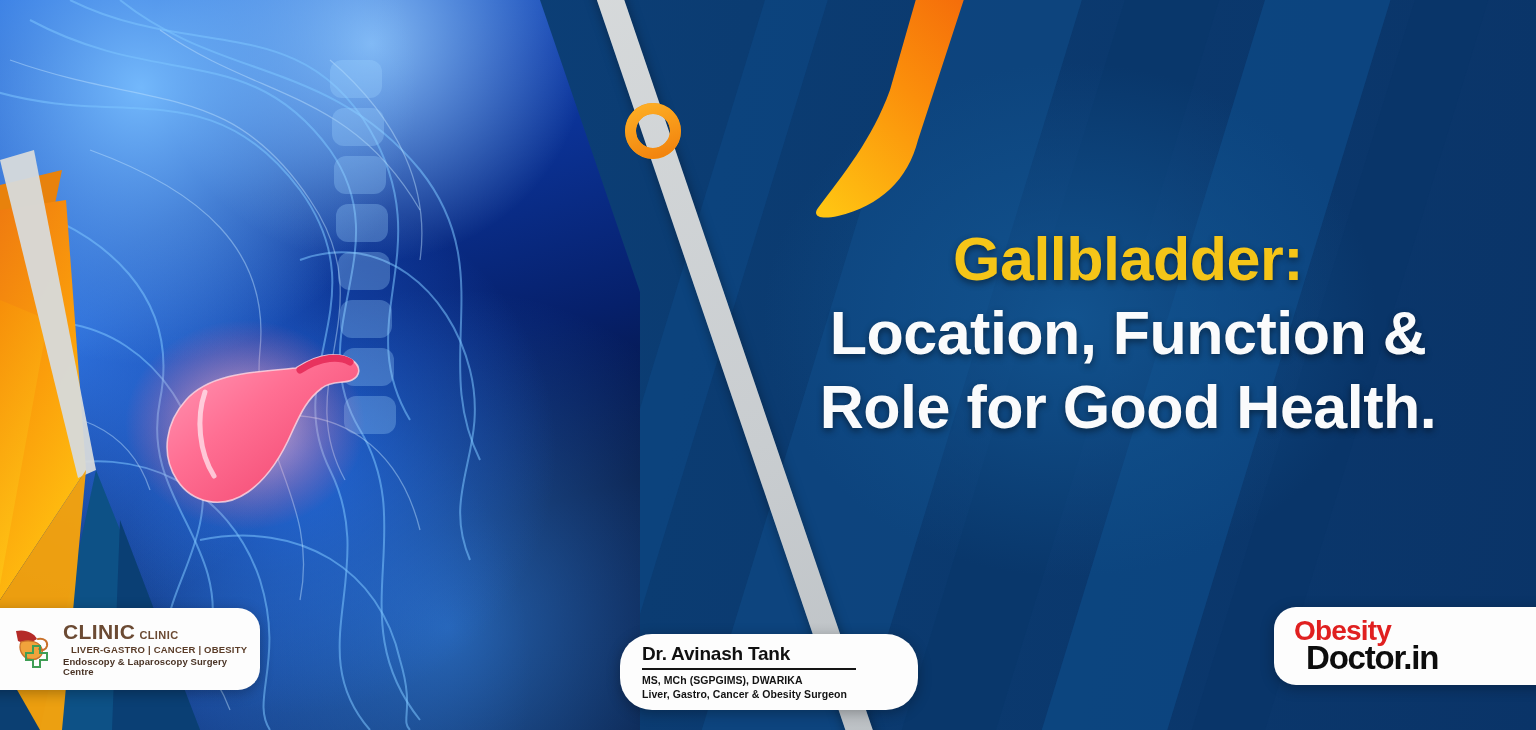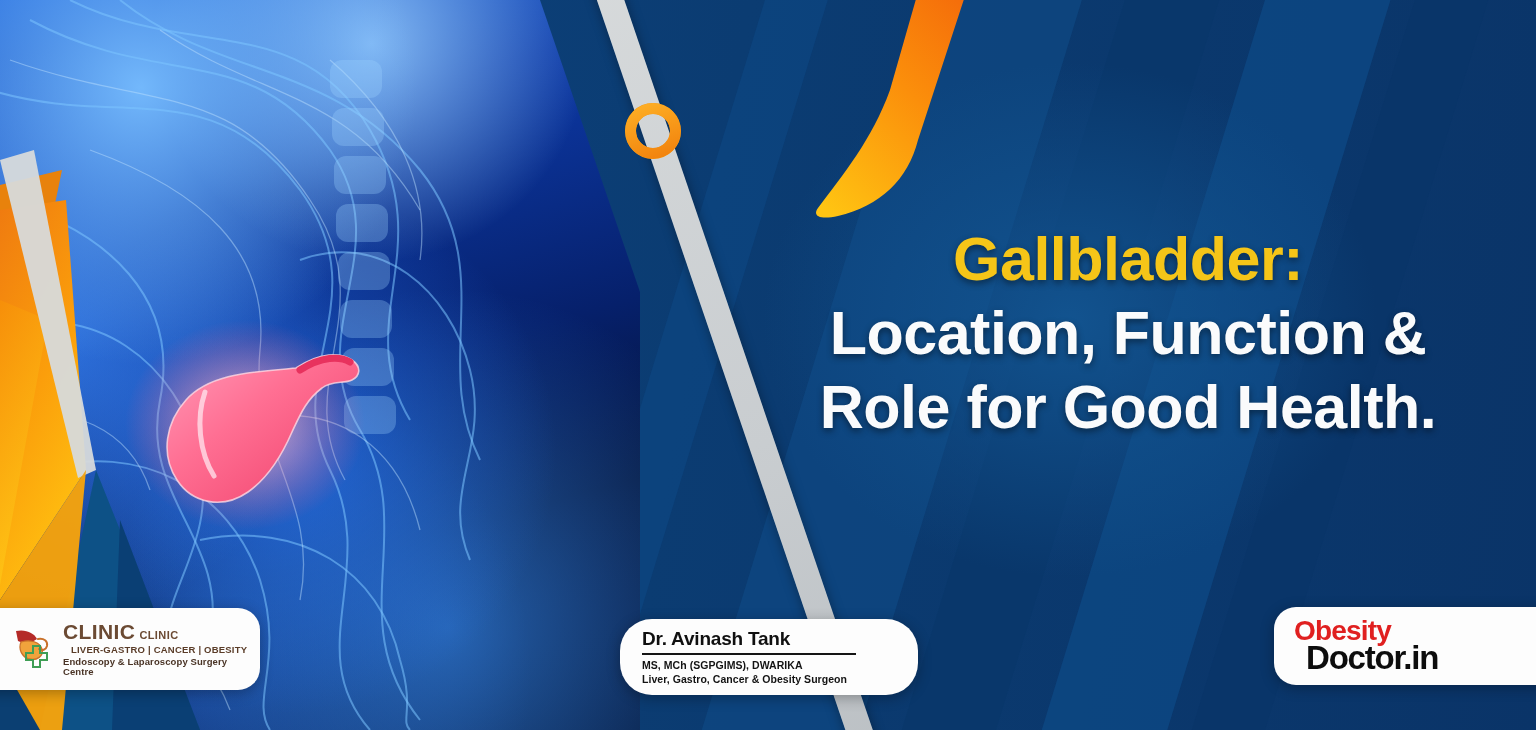--- a/index.html
+++ b/index.html
@@ -152,21 +152,21 @@
     font-size:9.5px; font-weight:700; color:#5a3c28;
     letter-spacing:.2px; margin-top:1px;margin-left:8px;
   }
   .dw-sub{
     font-size:9.5px; font-weight:700; color:#4a3426;
     letter-spacing:.1px; margin-top:2px;
   }
 
   
   .doctor{
-    left:620px; top:619px;
+    left:620px; top:634px;
     width:298px; height:76px;
     padding:9px 16px 0 22px;
     border-radius:32px;
   }
   .doc-name{
     font-size:19px; font-weight:800; color:#101010;
     letter-spacing:-0.2px;
   }
   .doc-rule{
     height:2px; background:#151515; margin:3px 0 4px 0; width:214px;

